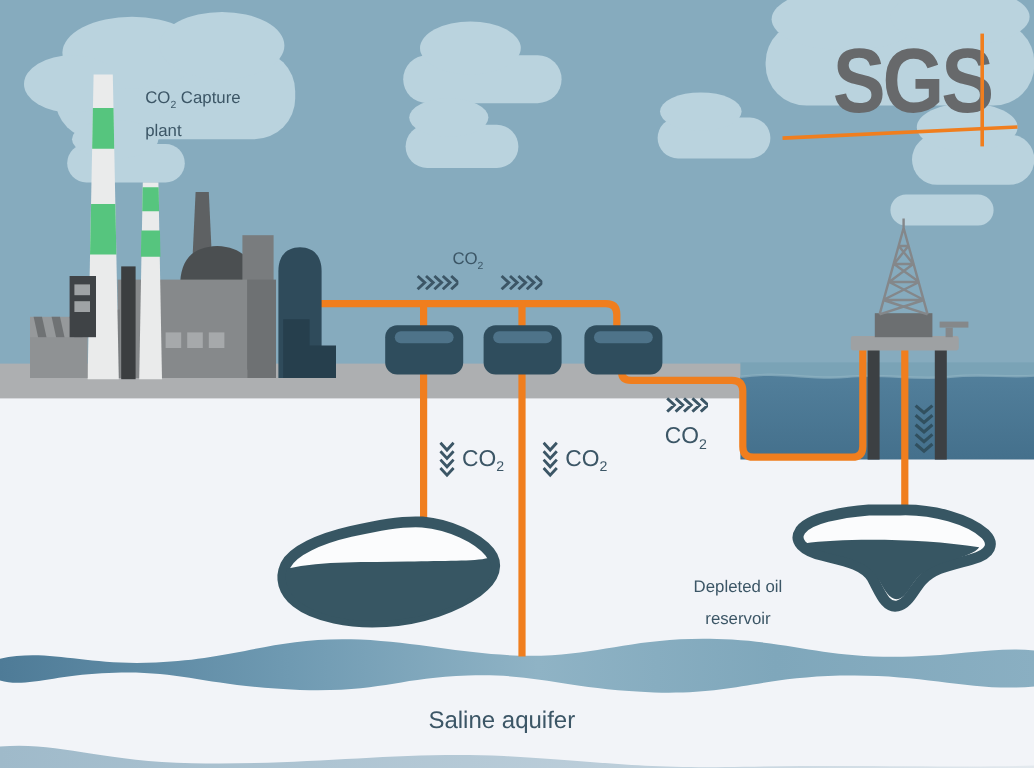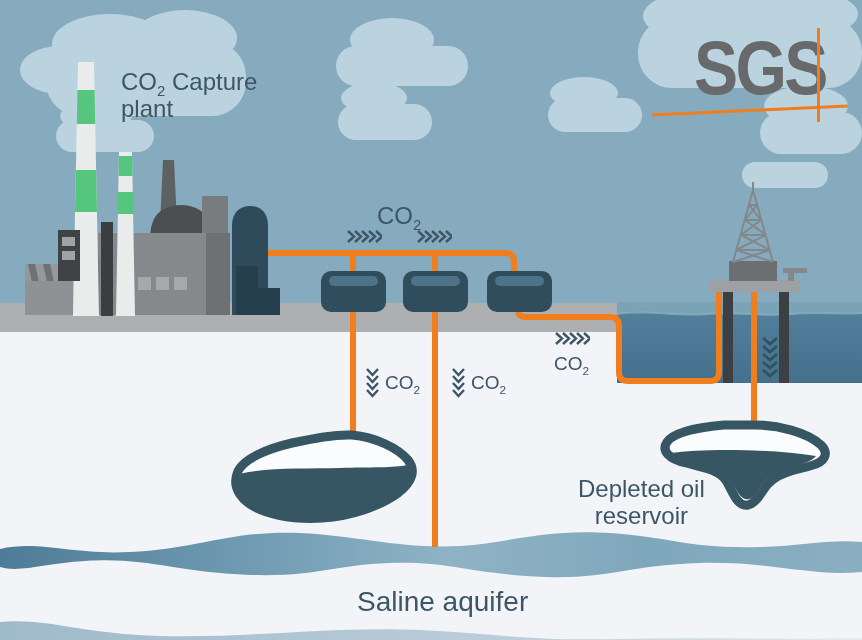--- a/index.html
+++ b/index.html
@@ -14,22 +14,22 @@
   .sealight{fill:var(--c-sea_light,#7AA3B6);}
   .pipe{stroke:var(--c-accent,#F07E1E);stroke-width:6;fill:none;}
   .tankbody{fill:var(--c-tank,#2F4D5D);}
   .tankhl{fill:var(--c-tank_highlight,#4E7389);}
   .resv-outline{fill:#FBFCFD;stroke:var(--c-reservoir,#375663);stroke-width:9;stroke-linejoin:round;}
   .resv-fill{fill:var(--c-reservoir,#375663);}
   .chev{stroke:var(--c-ink,#3C5666);stroke-width:2.4;fill:none;}
   .seachev{stroke:#31505F;stroke-width:2.6;fill:none;}
   .derrick{stroke:#84878A;stroke-width:2;fill:none;}
   
-  .label{position:absolute;color:var(--c-ink,#3C5666);font-size:24px;line-height:27px;white-space:nowrap;}
-  .label.big{font-size:28px;}
+  .label{position:absolute;color:var(--c-ink,#3C5666);font-size:14px;line-height:27px;white-space:nowrap;}
+  .label.big{font-size:20px;}
   sub{font-size:0.62em;line-height:0;}
   .flow{position:absolute;}
   .flow-col{display:flex;flex-direction:column;gap:3px;}
   .flow-row{display:flex;flex-direction:row;gap:6px;align-items:flex-start;}
   .flow-row .label-inline{color:var(--c-ink,#3C5666);font-size:19px;line-height:23px;margin-top:4px;white-space:nowrap;}
   .flow-col .label-inline{color:var(--c-ink,#3C5666);font-size:19px;line-height:23px;white-space:nowrap;}
   
   .logo-text{position:absolute;left:694px;top:30px;color:var(--c-logo,#67696B);
              font-size:76px;line-height:76px;font-weight:700;letter-spacing:-3px;
              transform:scaleX(0.87);transform-origin:left top;}

